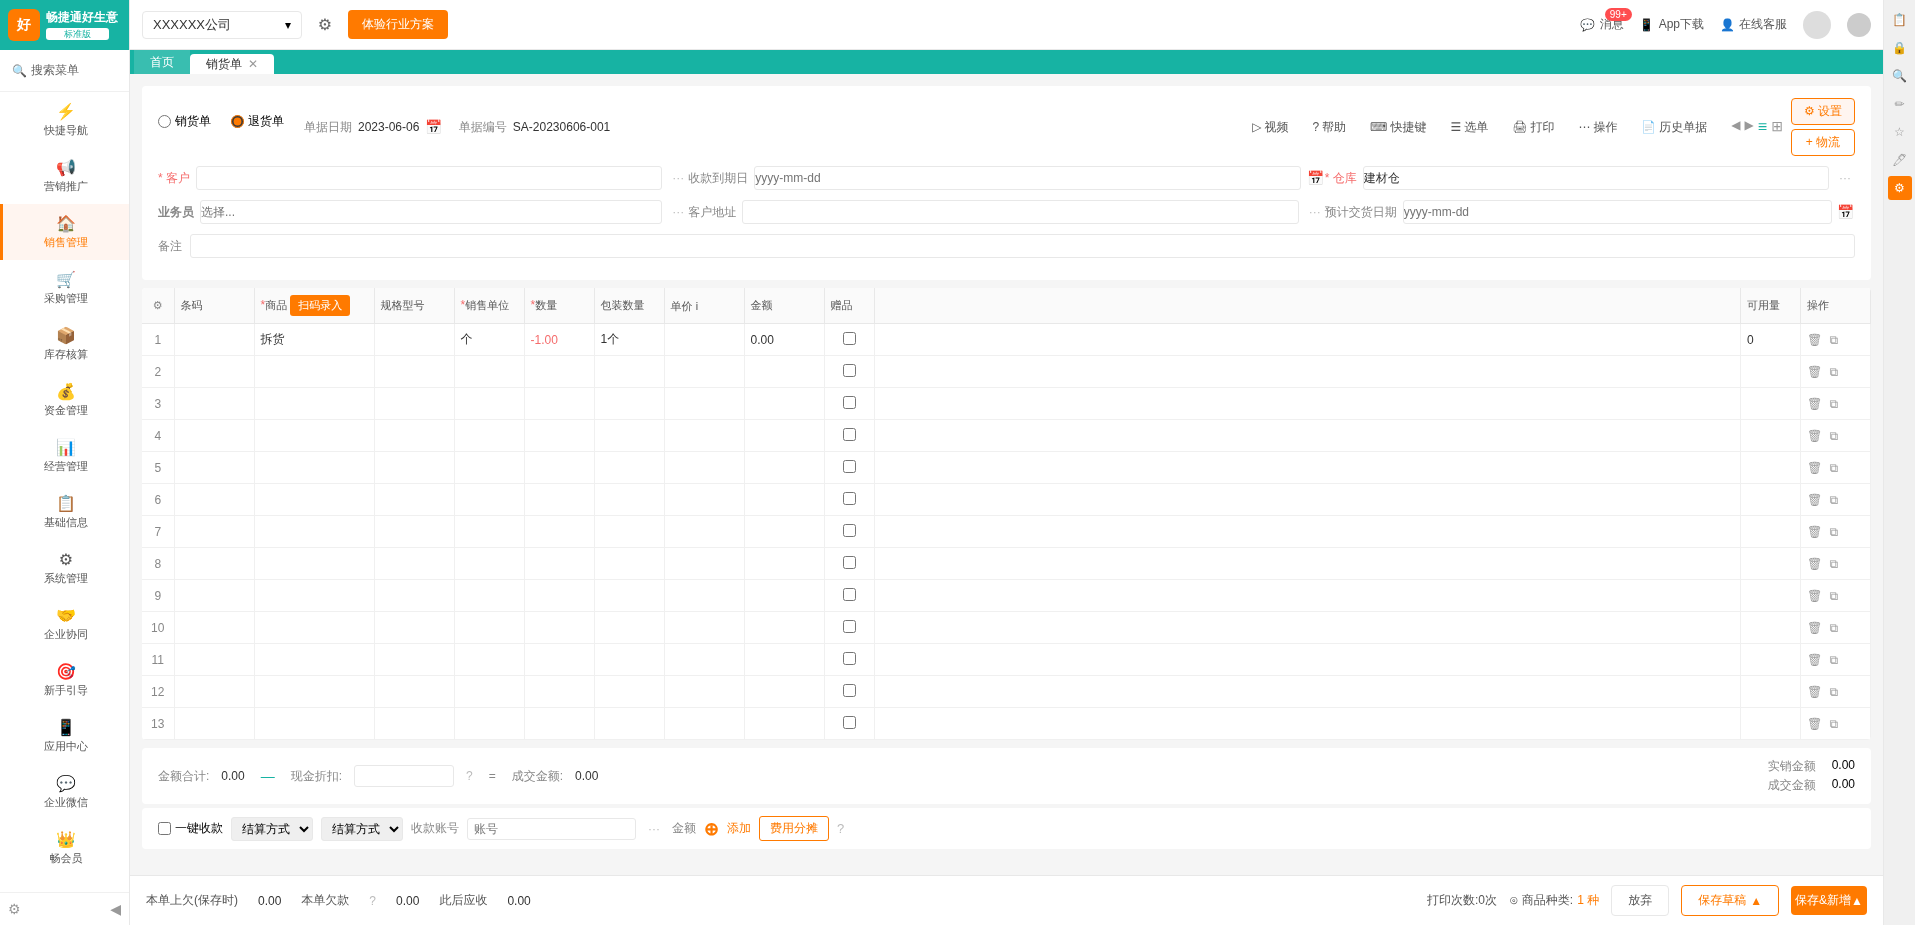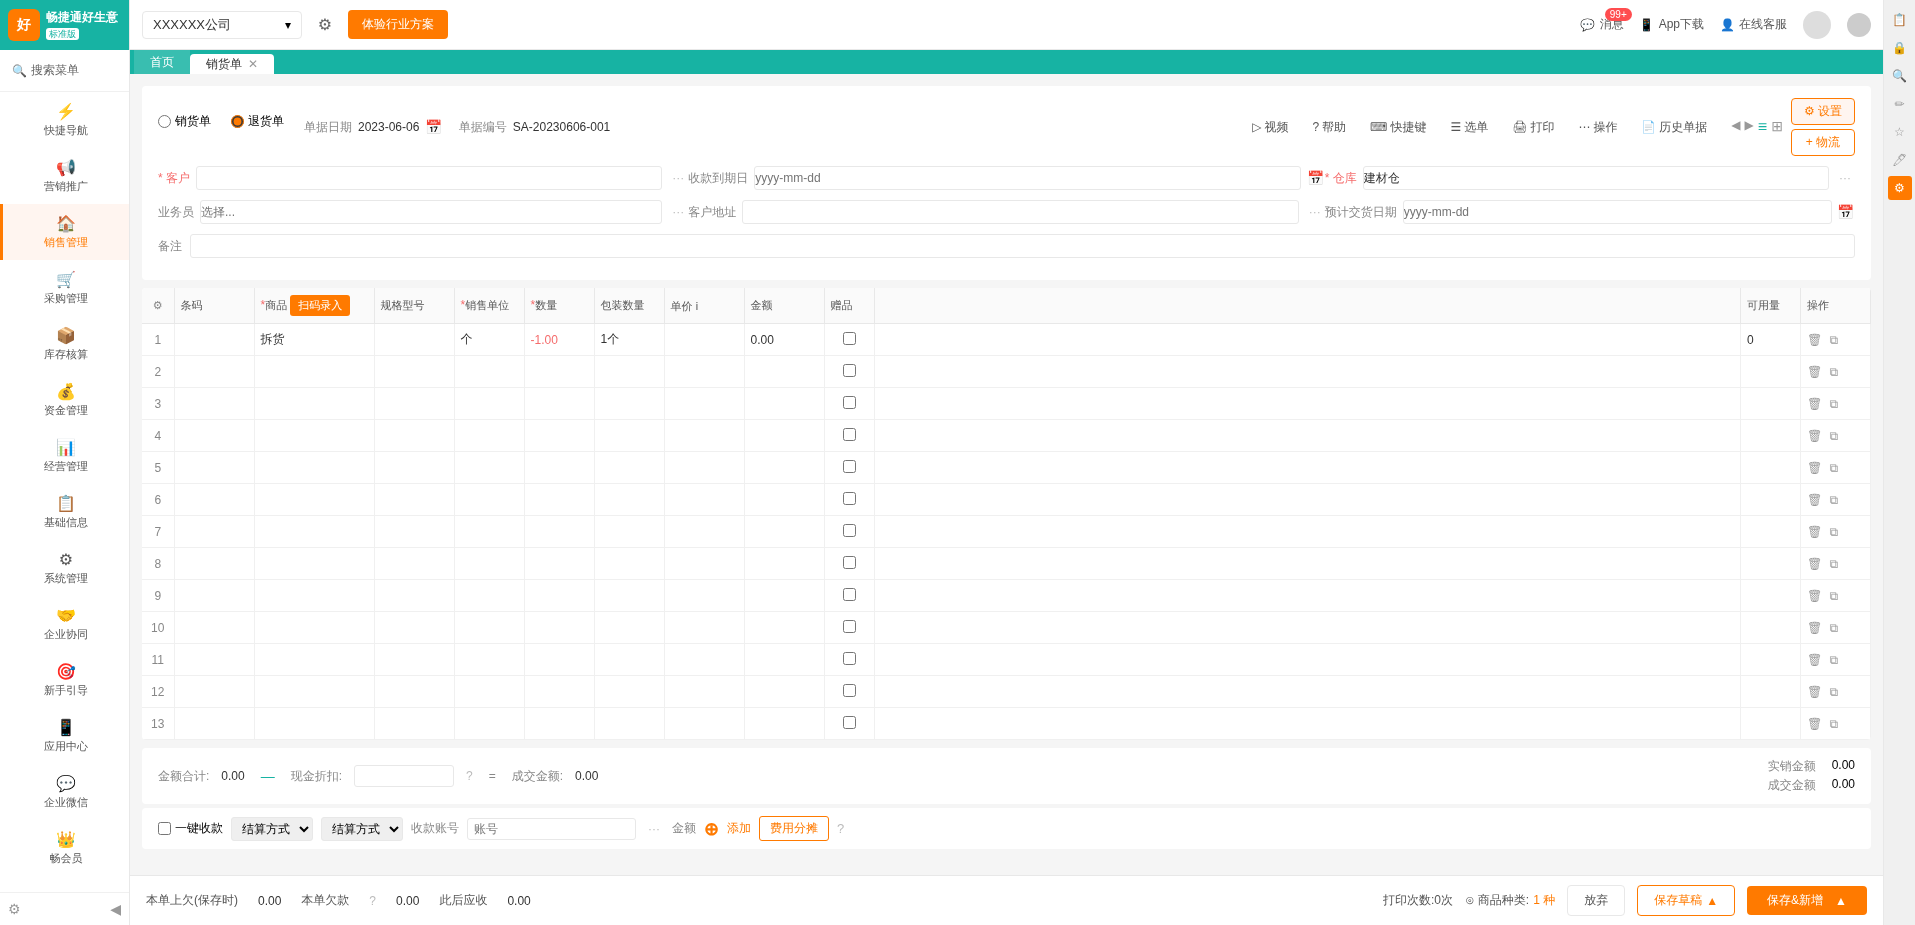--- a/index.html
+++ b/index.html
@@ -2,21 +2,21 @@
 <html><head>
   <meta charset="utf-8">
   <style>
     * { box-sizing: border-box; margin: 0; padding: 0; font-family: 'Microsoft YaHei', Arial, sans-serif; font-size: 12px; }
     body { width: 1915px; height: 925px; overflow: hidden; background: #f0f2f5; display: flex; }
 
     
     .sidebar { width: 130px; background: #fff; display: flex; flex-direction: column; height: 925px; border-right: 1px solid #e8e8e8; flex-shrink: 0; }
     .sidebar-logo { background: #17b3a3; padding: 10px 8px; display: flex; align-items: center; gap: 6px; height: 50px; }
     .sidebar-logo-icon { width: 32px; height: 32px; background: #ff7a00; border-radius: 6px; display: flex; align-items: center; justify-content: center; color: white; font-size: 14px; font-weight: bold; }
-    .sidebar-logo-badge { background: #fff; color: #17b3a3; font-size: 9px; border-radius: 3px; padding: 1px 3px; }
+    .sidebar-logo-badge { background: #fff; color: #17b3a3; font-size: 9px; border-radius: 3px; padding: 1px 18px; }
     .sidebar-search { padding: 8px; border-bottom: 1px solid #f0f0f0; }
     .sidebar-search-btn { width: 100%; display: flex; align-items: center; gap: 4px; color: #666; cursor: pointer; padding: 4px; border-radius: 4px; }
     .sidebar-nav-item { display: flex; flex-direction: column; align-items: center; padding: 10px 4px; cursor: pointer; color: #555; border-left: 3px solid transparent; }
     .sidebar-nav-item.active { background: #fff5f0; color: #ff7a00; border-left-color: #ff7a00; }
     .sidebar-nav-item .nav-icon { font-size: 16px; margin-bottom: 2px; }
     .sidebar-nav-item .nav-label { font-size: 11px; text-align: center; }
     .sidebar-bottom { margin-top: auto; padding: 8px; display: flex; justify-content: space-between; border-top: 1px solid #f0f0f0; }
     .sidebar-bottom-btn { color: #999; cursor: pointer; font-size: 14px; }
 
     
@@ -109,21 +109,21 @@
     .bottom-bar { height: 50px; background: white; border-top: 1px solid #e8e8e8; display: flex; align-items: center; padding: 0 16px; gap: 20px; flex-shrink: 0; }
     .bottom-stat { display: flex; align-items: center; gap: 20px; color: #555; }
     .bottom-stat .val { color: #333; font-weight: 500; }
     .bottom-stat .help { color: #bbb; cursor: pointer; }
     .bottom-right { margin-left: auto; display: flex; align-items: center; gap: 12px; }
     .print-stat { color: #555; }
     .product-type { display: flex; align-items: center; gap: 4px; color: #555; }
     .product-type .val { color: #ff7a00; }
     .discard-btn { border: 1px solid #e8e8e8; background: white; color: #555; border-radius: 4px; padding: 6px 16px; cursor: pointer; }
     .save-draft-btn { border: 1px solid #ff7a00; background: white; color: #ff7a00; border-radius: 4px; padding: 6px 16px; cursor: pointer; display: flex; align-items: center; gap: 4px; }
-    .save-new-btn { background: #ff7a00; color: white; border: none; border-radius: 4px; padding: 6px 20px; cursor: pointer; display: flex; align-items: center; gap: 12px; }
+    .save-new-btn { background: #ff7a00; color: white; border: none; border-radius: 4px; padding: 6px 4px; cursor: pointer; display: flex; align-items: center; gap: 0; }
 
     
     .right-panel { width: 32px; background: #f0f0f0; display: flex; flex-direction: column; align-items: center; padding: 8px 0; gap: 4px; flex-shrink: 0; border-left: 1px solid #e8e8e8; }
     .right-panel-btn { width: 24px; height: 24px; display: flex; align-items: center; justify-content: center; cursor: pointer; color: #999; font-size: 12px; border-radius: 3px; }
     .right-panel-btn.orange { background: #ff7a00; color: white; }
   </style>
 </head>
 <body>
 
 <div class="sidebar">
@@ -327,21 +327,21 @@
         </div>
         <div style="flex:1;" class="field-item">
           <span class="field-label" style="color:#f56c6c;">* 仓库</span>
           <input class="field-input" value="建材仓" style="">
           <span class="field-dots">···</span>
         </div>
       </div>
 
       <div class="fields-row">
         <div class="field-item">
-          <span class="field-label" style="color:#888;">业务员</span>
+          <span class="field-label" style="color:#888;font-weight:bold;">业务员</span>
           <input class="field-input" placeholder="选择..." style="">
           <span class="field-dots">···</span>
         </div>
         <div style="flex:1.2;" class="field-item">
           <span class="field-label" style="color:#888;">客户地址</span>
           <input class="field-input" value="" style="">
           <span class="field-dots">···</span>
         </div>
         <div style="flex:1;" class="field-item">
           <span class="field-label" style="color:#888;">预计交货日期</span>

